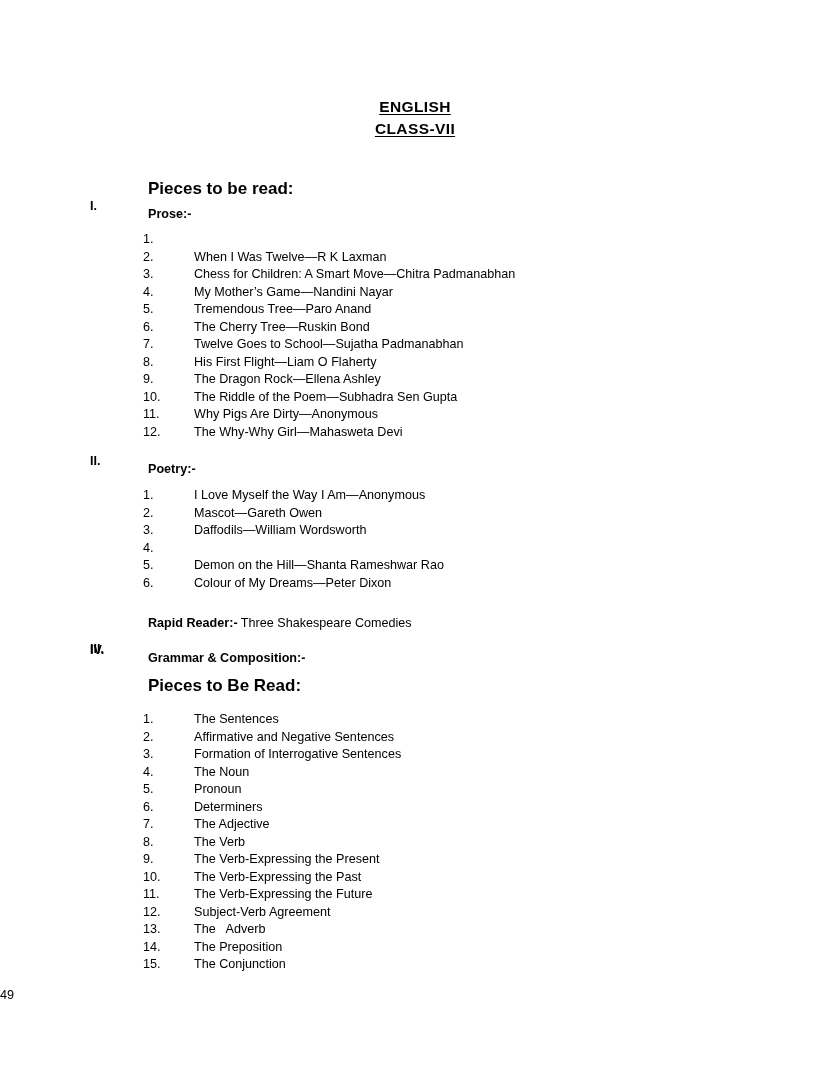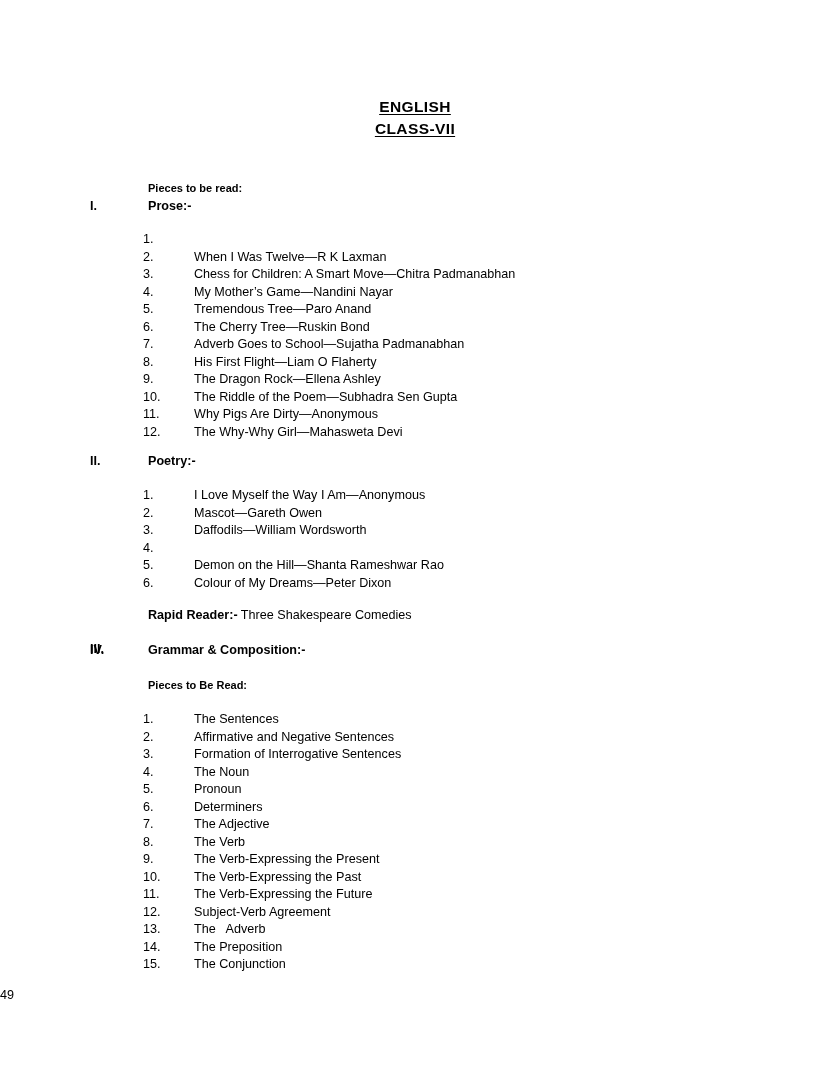--- a/index.html
+++ b/index.html
@@ -36,38 +36,39 @@
   }
   .title-line span.u {
     text-decoration: underline;
     text-underline-offset: 2px;
   }
 
   
   .row {
     position: absolute;
     white-space: pre;
-    font-size: 11px;
+    font-size: 17px;
     line-height: 17.5px;
   }
   .bold { font-weight: bold; }
 
   .roman {
     position: absolute;
     left: 90px;
     font-size: 12.6px;
     font-weight: bold;
     line-height: 17.5px;
   }
   .sect-label {
     position: absolute;
     left: 148px;
     font-size: 12.6px;
     line-height: 17.5px;
     white-space: pre;
+    margin-top: 8px;
   }
 
   .list {
     position: absolute;
     left: 0;
     width: 830px;
   }
   .list-item {
     position: relative;
     height: 17.5px;
@@ -132,21 +133,21 @@
       <div class="list-item">
         <span class="n">5.</span>
         <span class="t">Tremendous Tree—Paro Anand</span>
       </div>
       <div class="list-item">
         <span class="n">6.</span>
         <span class="t">The Cherry Tree—Ruskin Bond</span>
       </div>
       <div class="list-item">
         <span class="n">7.</span>
-        <span class="t">Adverb Goes to School—Sujatha Padmanabhan</span>
+        <span class="t">Twelve Goes to School—Sujatha Padmanabhan</span>
       </div>
       <div class="list-item">
         <span class="n">8.</span>
         <span class="t">His First Flight—Liam O Flaherty</span>
       </div>
       <div class="list-item">
         <span class="n">9.</span>
         <span class="t">The Dragon Rock—Ellena Ashley</span>
       </div>
       <div class="list-item">

